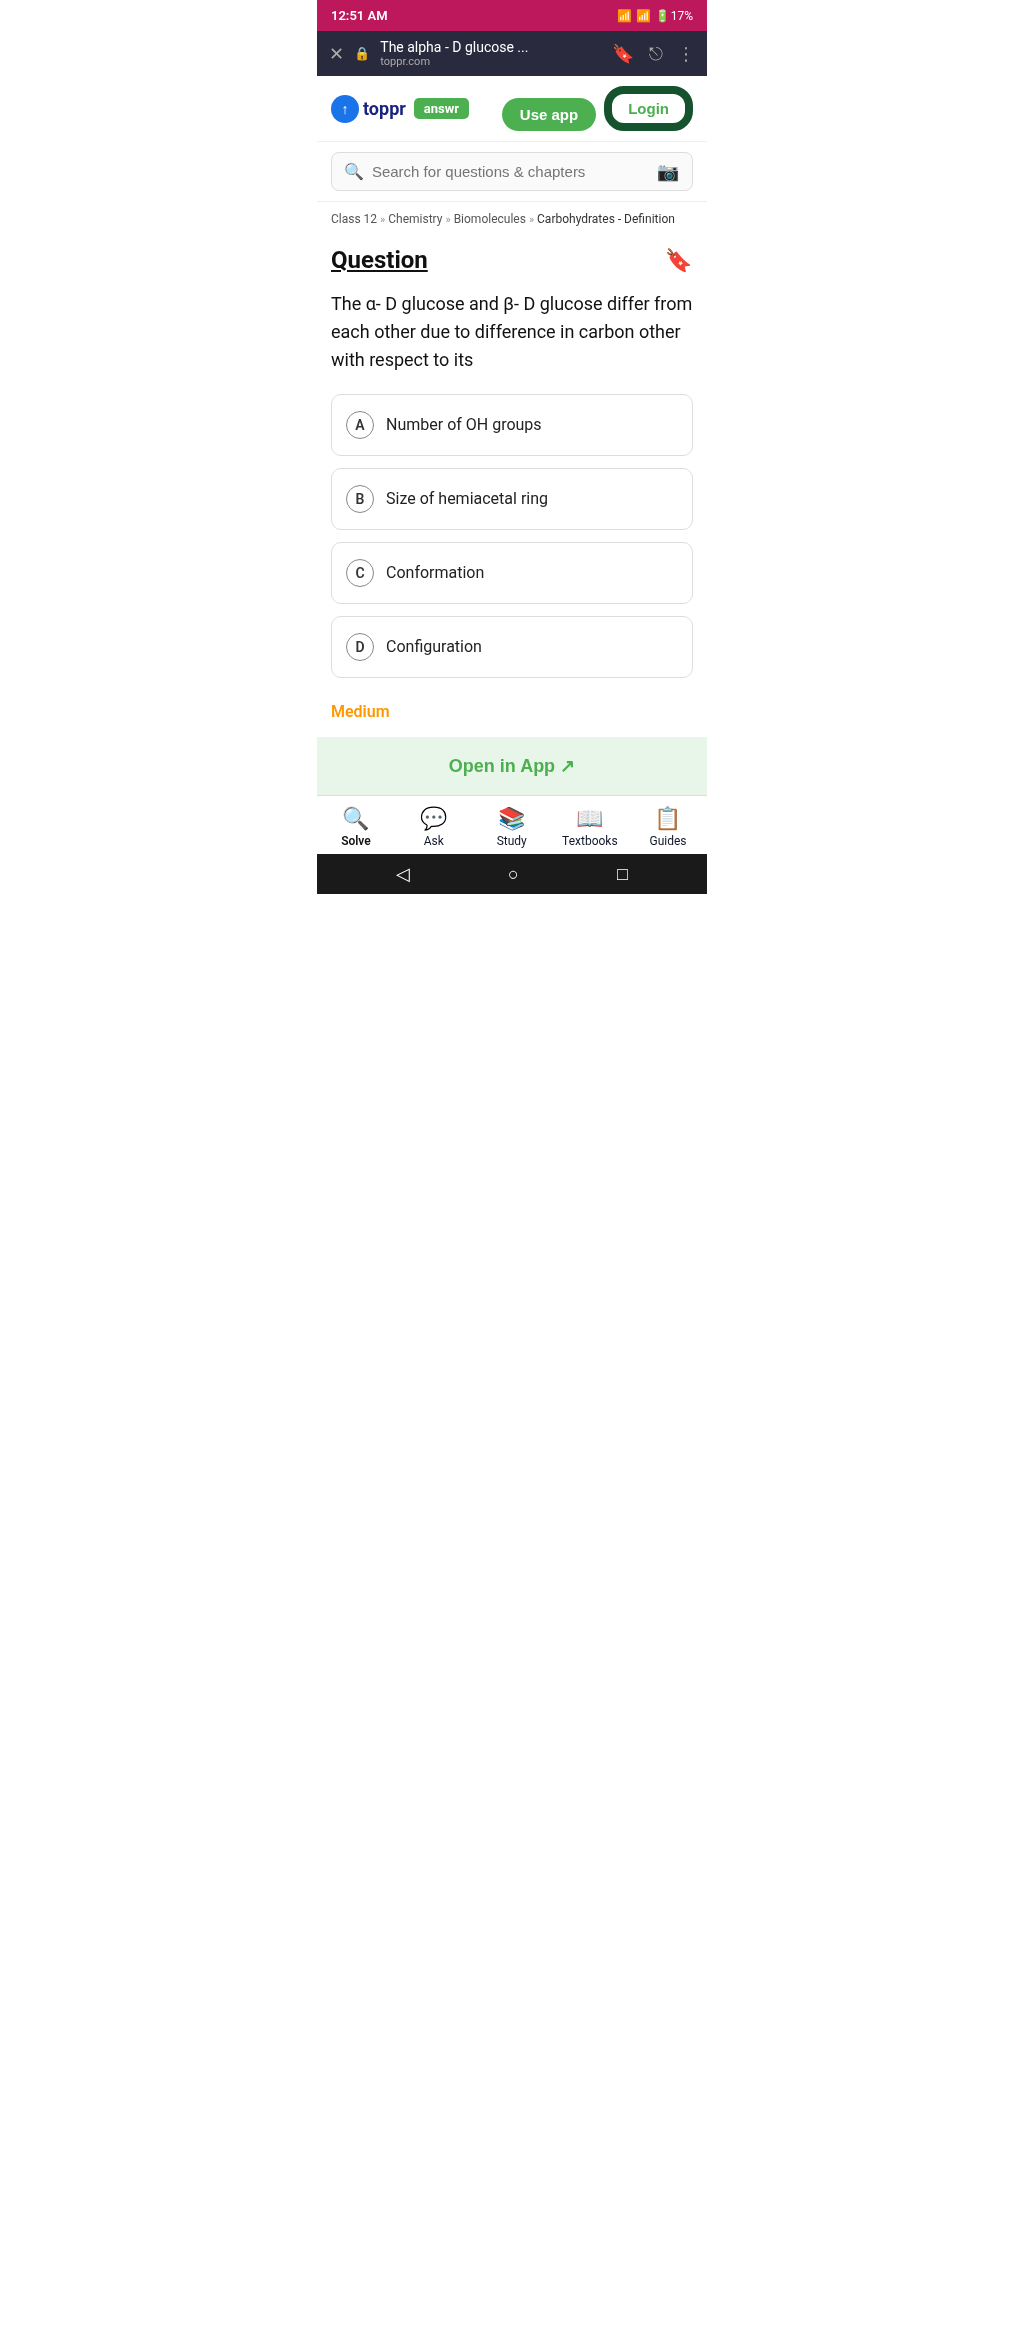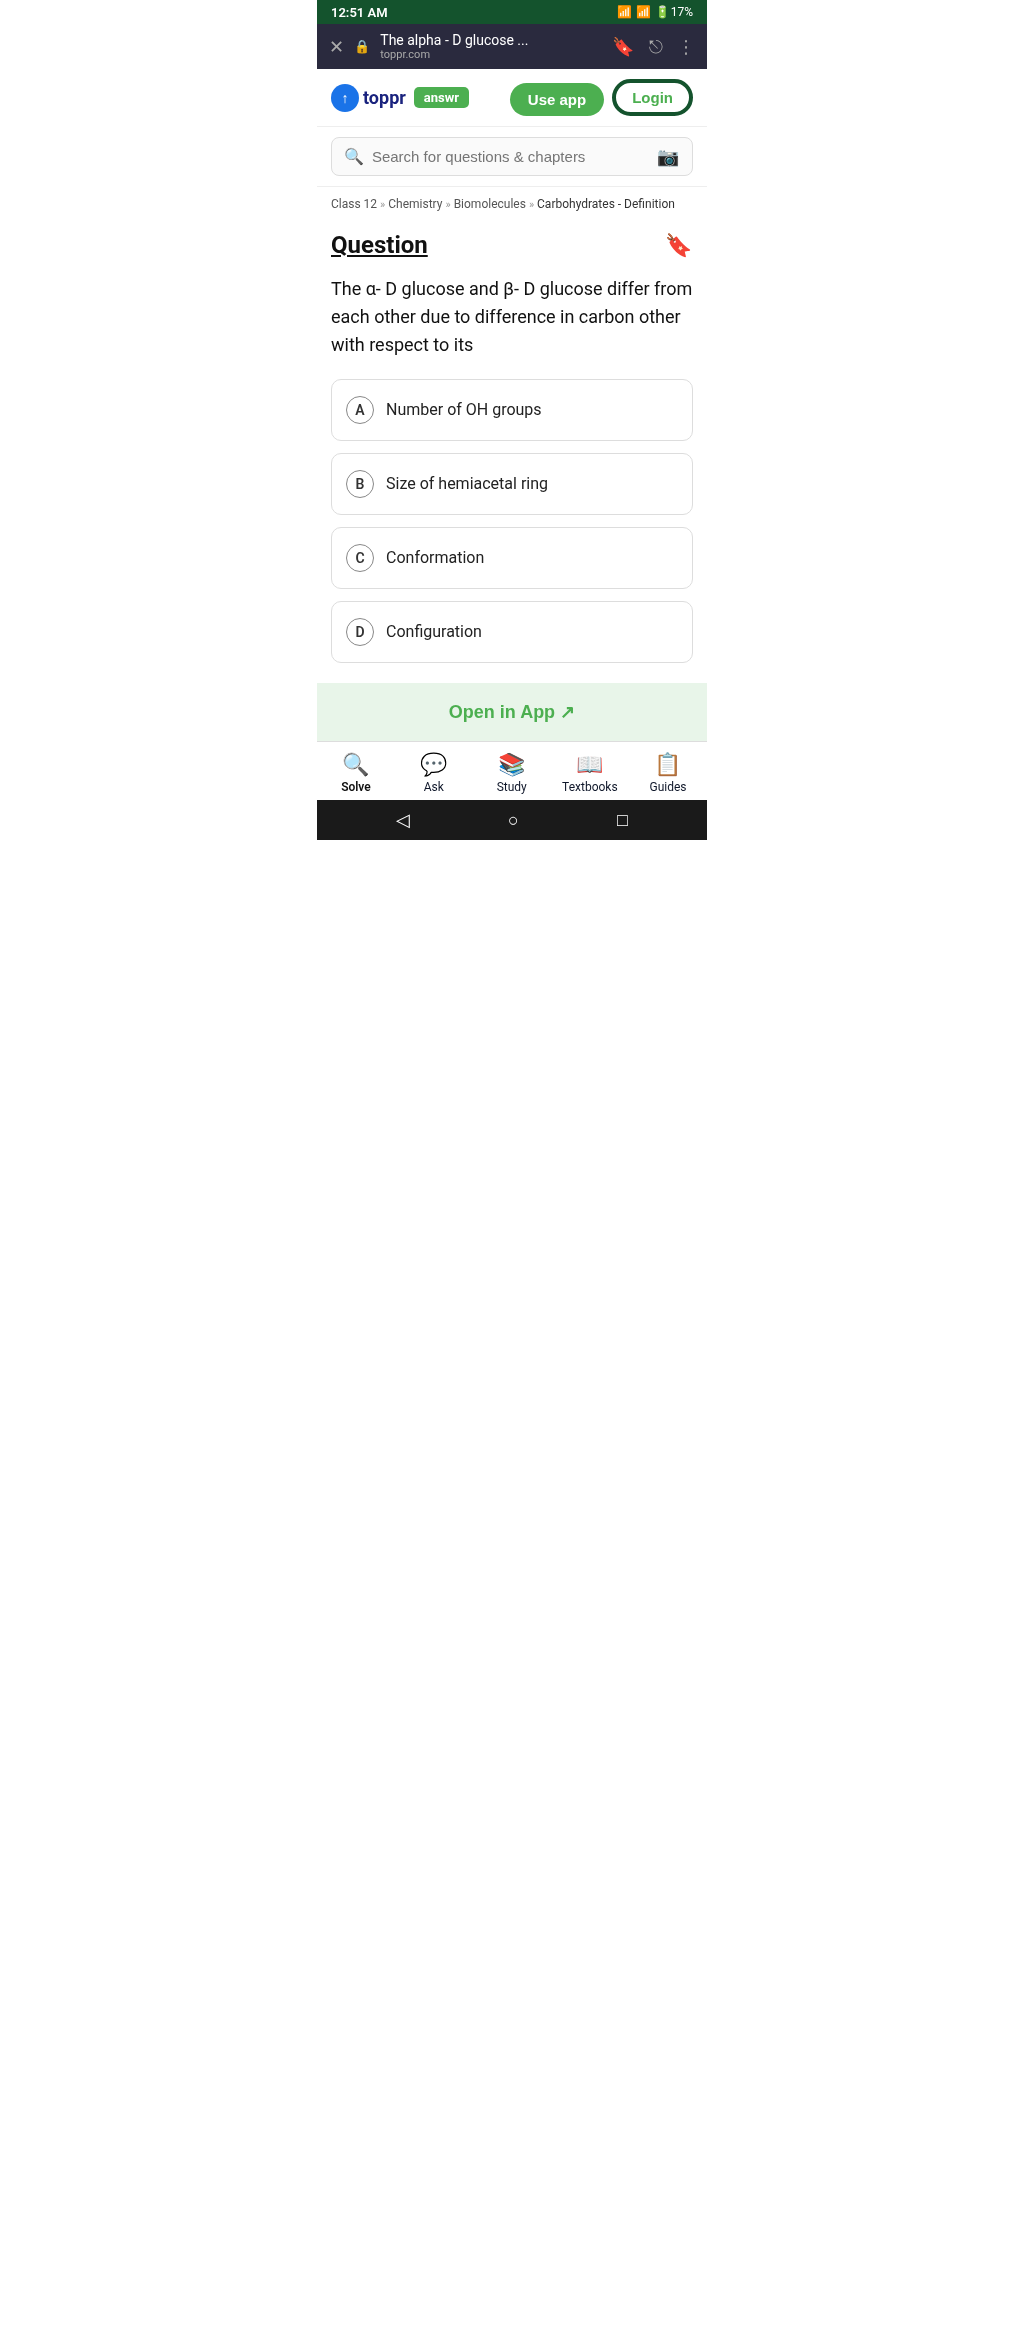--- a/index.html
+++ b/index.html
@@ -8,28 +8,28 @@
       font-family: -apple-system, BlinkMacSystemFont, 'Segoe UI', Roboto, sans-serif;
       background: #fff;
       width: 390px;
       margin: 0 auto;
       position: relative;
       overflow-x: hidden;
     }
 
     
     .status-bar {
-      background: #14532d;
+      background: #be185d;
       color: #fff;
       display: flex;
       justify-content: space-between;
       align-items: center;
       padding: 6px 14px;
       font-size: 13px;
-      height: 24px;
+      height: 31px;
     }
     .status-left { font-weight: 600; }
     .status-right { display: flex; align-items: center; gap: 4px; font-size: 12px; }
 
     
     .browser-bar {
       background: #2a2a3e;
       padding: 8px 12px;
       display: flex;
       align-items: center;
@@ -120,21 +120,21 @@
       border: none;
       border-radius: 20px;
       padding: 8px 18px;
       font-size: 15px;
       font-weight: 600;
       cursor: pointer;
     }
     .login-btn {
       background: #fff;
       color: #4CAF50;
-      border: 4px solid #14532d;
+      border: 8px solid #14532d;
       border-radius: 20px;
       padding: 6px 16px;
       font-size: 15px;
       font-weight: 600;
       cursor: pointer;
     }
 
     
     .search-bar {
       padding: 10px 14px;
@@ -382,20 +382,21 @@
         <span class="option-text">Conformation</span>
       </div>
 
       <div class="option-item">
         <div class="option-label">D</div>
         <span class="option-text">Configuration</span>
       </div>
 
     </div>
 
+    <div class="difficulty">Medium</div>
 
   </div>
 
   <div class="open-in-app-bar">
     <button class="open-in-app-btn">Open in App ↗</button>
   </div>
 
   <div class="bottom-nav">
 
     <div class="bottom-nav-item">

